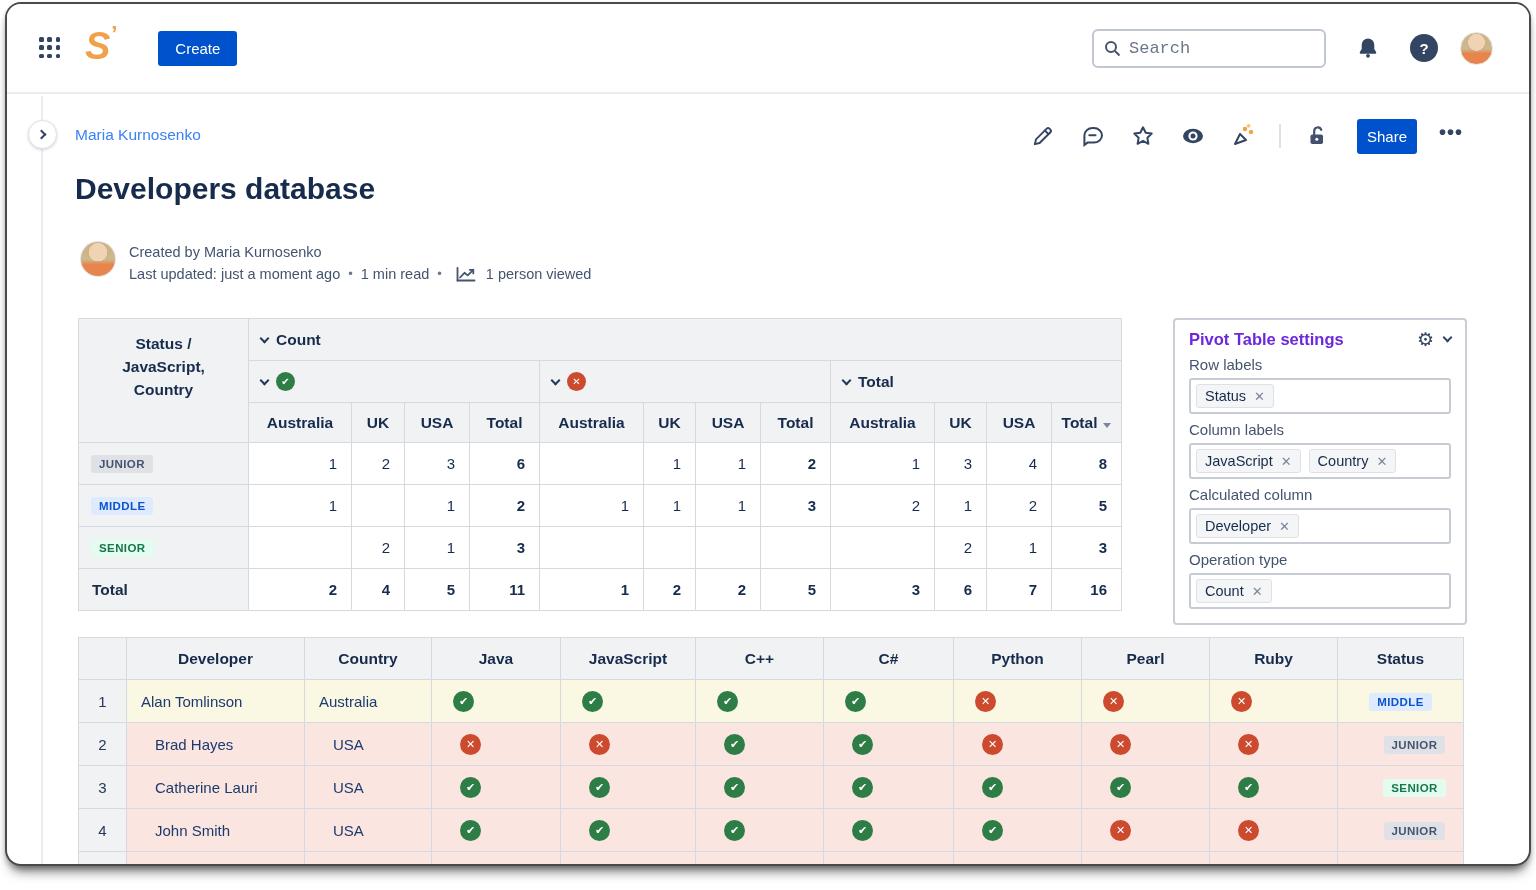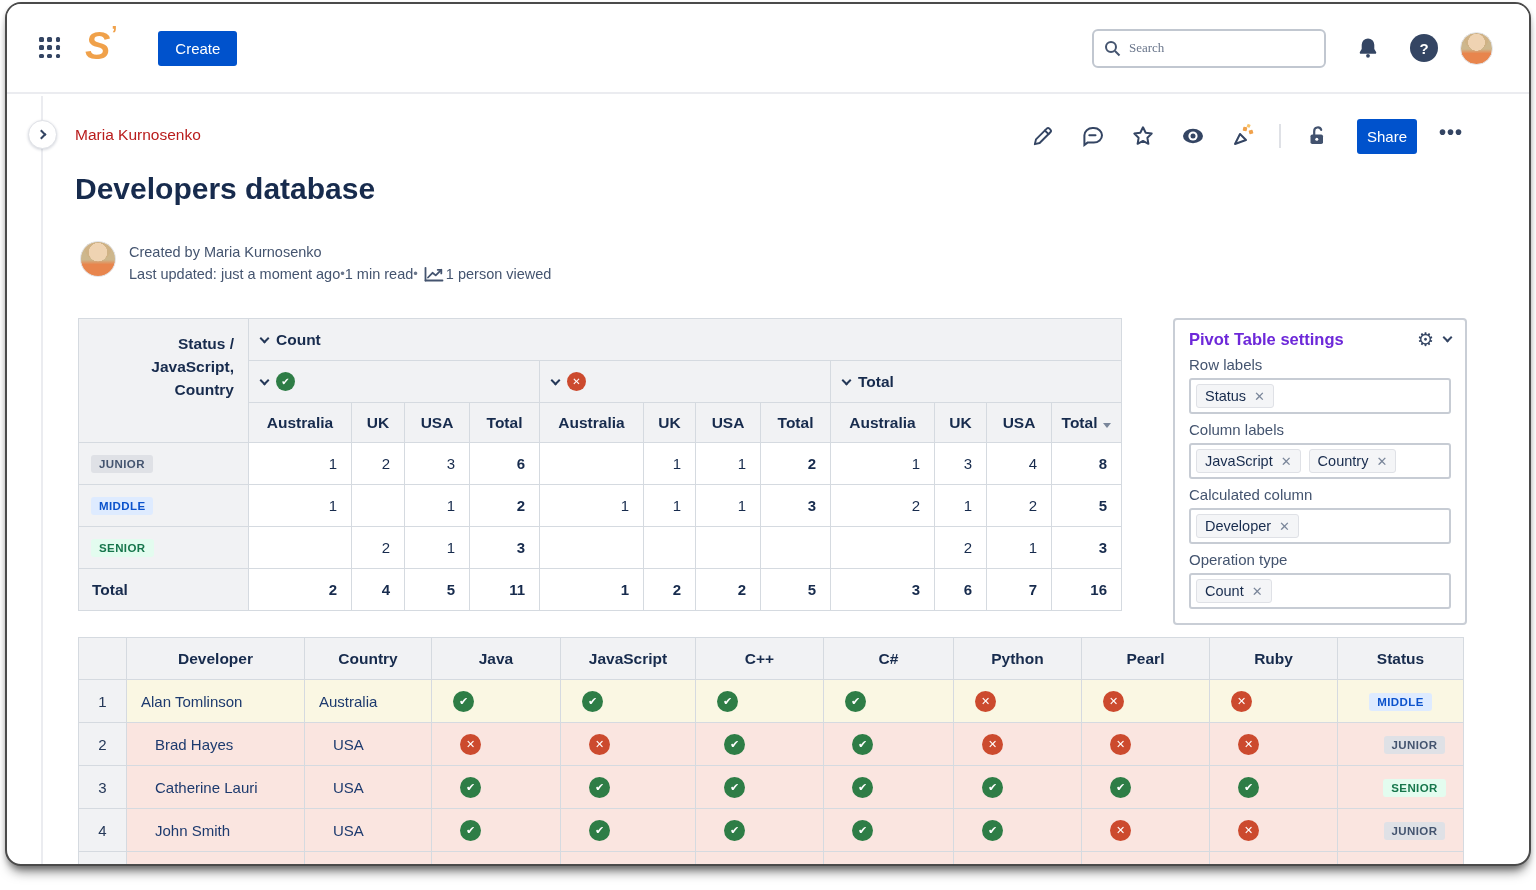--- a/index.html
+++ b/index.html
@@ -19,65 +19,65 @@
   .nav-menu { display:flex; align-items:center; gap:32px; }
   .nav-item { display:flex; align-items:center; gap:7px; font-size:15.5px; font-weight:500;
     color:#42526E; cursor:pointer; white-space:nowrap; }
   .chev { width:7px; height:7px; border-right:2px solid #6B778C; border-bottom:2px solid #6B778C;
     transform:rotate(45deg); display:inline-block; margin-top:-4px; }
   .create-btn { margin-left:28px; background:#0052CC; color:#fff; font-size:15px; font-weight:500;
     border:none; border-radius:3px; padding:9px 17px; cursor:pointer; font-family:inherit; }
   .nav-right { margin-left:auto; display:flex; align-items:center; gap:22px; }
   .search-box { width:234px; height:39px; border:2px solid #C1C7D0; border-radius:6px;
     display:flex; align-items:center; padding:0 10px; gap:8px; background:#fff; }
-  .search-box input { border:none; outline:none; font-size:13px; width:100%;
-    font-family:Liberation Serif, serif; color:#be185d; }
+  .search-box input { border:none; outline:none; font-size:17px; width:100%;
+    font-family:Liberation Mono, monospace; color:#be185d; }
   .search-box input::placeholder { color:#6B778C; }
   .help-circle { width:28px; height:28px; border-radius:50%; background:#344563; color:#fff;
     display:flex; align-items:center; justify-content:center; font-size:15px; font-weight:bold; cursor:pointer; }
   .avatar { width:33px; height:33px; border-radius:50%; cursor:pointer;
     background:
       radial-gradient(circle at 50% 30%, #efd3b2 0 31%, transparent 32%),
       radial-gradient(circle at 50% 14%, #cfb285 0 40%, transparent 41%),
       linear-gradient(180deg, #d9dce1 0 8%, #cdb78d 8% 52%, #e8854d 66%, #e8854d 100%);
     border:1px solid #e2e4e8; }
   .avatar.small { width:36px; height:36px; }
 
   
   .side-line { position:absolute; top:92px; bottom:0; left:34px; width:2px; background:#EBECF0; }
   .collapse-btn { position:absolute; top:116px; left:21px; width:29px; height:29px; border-radius:50%;
     background:#fff; border:1px solid #DFE1E6; box-shadow:0 1px 3px rgba(9,30,66,.18);
     display:flex; align-items:center; justify-content:center; cursor:pointer; z-index:3; }
   .collapse-btn i { width:7px; height:7px; border-right:2px solid #344563; border-top:2px solid #344563;
     transform:rotate(45deg); margin-left:-2px; }
-  .breadcrumb { position:absolute; top:122px; left:68px; font-size:15.5px; color:#b91c1c; cursor:pointer; }
+  .breadcrumb { position:absolute; top:122px; left:68px; font-size:15.5px; color:#3b82f6; cursor:pointer; }
   .page-title { position:absolute; top:168px; left:68px; font-size:30px; font-weight:bold; color:#172B4D;text-align:center; }
 
   .page-actions { position:absolute; top:112px; right:60px; display:flex; align-items:center; gap:10px; }
   .act-icon { width:40px; height:40px; display:flex; align-items:center; justify-content:center;
     cursor:pointer; border-radius:3px; }
   .v-div { width:2px; height:24px; background:#DFE1E6; margin:0 6px; }
   .share-btn { background:#0052CC; color:#fff; font-size:15px; font-weight:500; border:none;
     border-radius:3px; padding:9px 10px; margin:0 10px; cursor:pointer; font-family:inherit; }
   .more-dots { font-size:20px; font-weight:bold; color:#344563; letter-spacing:1px; cursor:pointer; padding:0 6px 8px 2px; }
 
   .byline { position:absolute; top:237px; left:73px; display:flex; gap:13px; }
   .byline-text { font-size:14.5px; color:#44546F; line-height:22px; }
-  .byline-row2 { display:flex; align-items:center; }
+  .byline-row2 { display:flex; align-items:center; gap:8px; }
   .dot-sep { color:#6B778C; font-size:13px; }
   .mini-chart { margin:0 2px 0 6px; }
 
   
   table { border-collapse:collapse; table-layout:fixed; }
   th, td { border:1px solid #D5DAE0; font-size:15px; color:#172B4D; overflow:hidden; white-space:nowrap; }
   th { background:#F1F2F4; font-weight:bold; }
 
   
   .pivot-wrap { position:absolute; top:314px; left:71px; }
-  .pivot th.corner { width:170px; text-align:right; vertical-align:top; padding:13px 14px;
+  .pivot th.corner { width:170px; text-align:center; vertical-align:top; padding:13px 14px;
     font-size:15.5px; line-height:23px; white-space:normal;margin-left:6px; }
   .pivot .grp { text-align:left; padding:10px 12px; height:42px; }
   .pivot .grp .hrow { display:flex; align-items:center; gap:8px; font-size:15.5px; }
   .pivot .chev2 { width:7px; height:7px; border-right:2px solid #253858; border-bottom:2px solid #253858;
     transform:rotate(45deg); margin-top:-3px; flex:0 0 auto; }
   .pivot th.pcol { height:40px; text-align:center; font-size:15.5px; }
   .pivot td.num { text-align:right; padding-right:14px; height:42px; background:#fff; }
   .pivot td.bold, .pivot tr.total-row td.num { font-weight:bold; }
   .pivot td.rowlabel { background:#F1F2F4; padding-left:12px; }
   .pivot .total-label { background:#F1F2F4; font-weight:bold; padding-left:13px; font-size:15.5px; }

